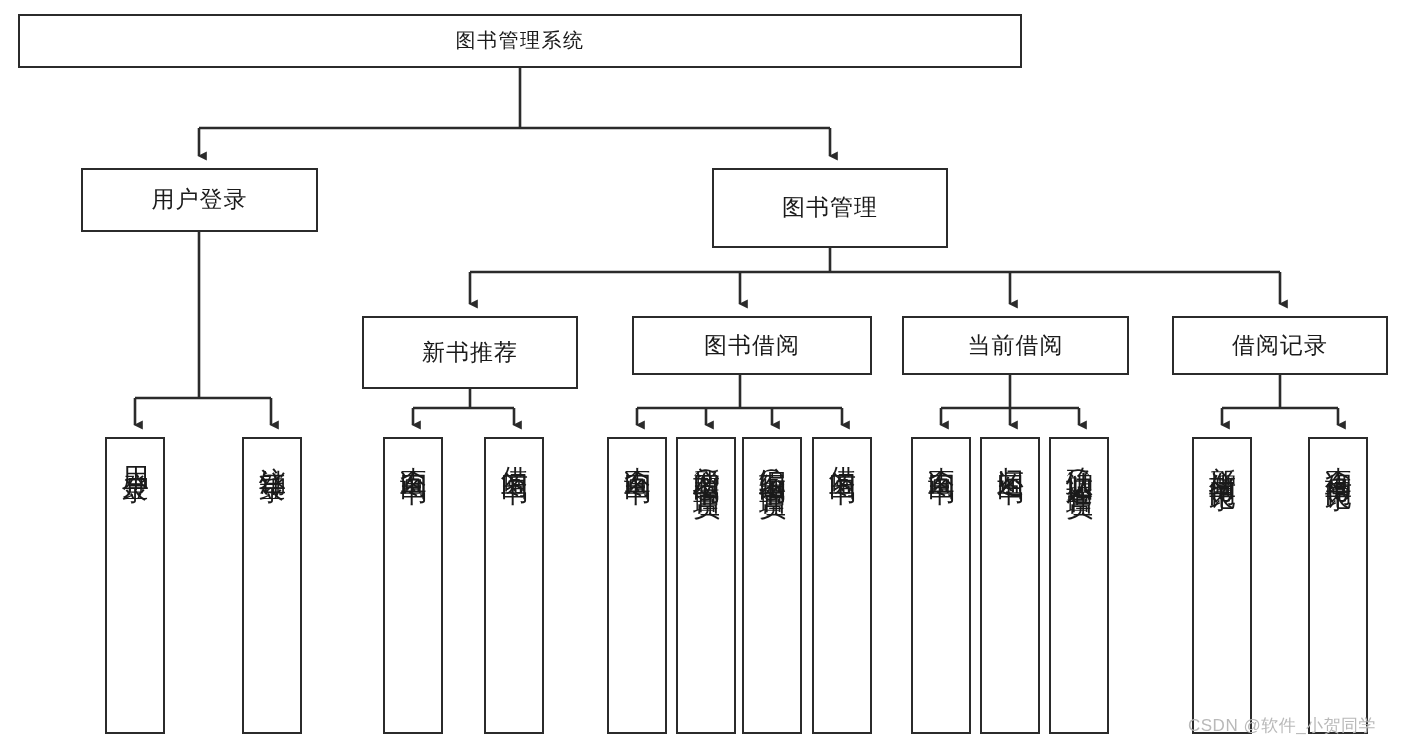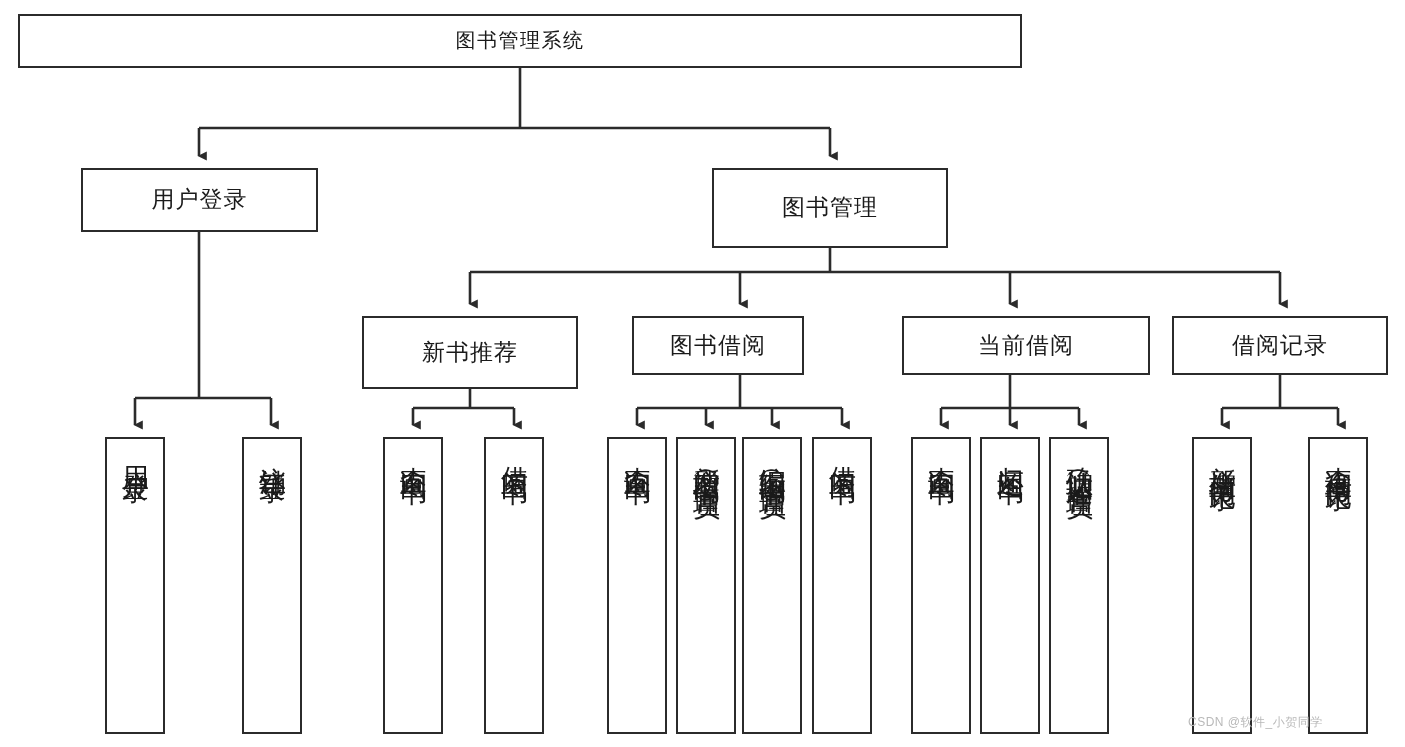--- a/index.html
+++ b/index.html
@@ -60,21 +60,21 @@
     letter-spacing:4px;
     white-space:normal;
     max-height:270px;
   }
   .node.vert.tall .label{
     max-height:282px;
   }
   .watermark{
     position:absolute;
     left:1188px;top:714px;
-    font-size:12px;
+    font-size:17px;
     color:#b9b9b9;
     letter-spacing:0.5px;
     white-space:nowrap;
     z-index:5;
     font-family:"Liberation Sans","DejaVu Sans",sans-serif;
   }
 </style>
 </head>
 <body>
 
@@ -139,25 +139,25 @@
   </div>
 
   <div class="node horiz" style="left:712px;top:168px;width:236px;height:80px;">
     <span class="label">图书管理</span>
   </div>
 
   <div class="node horiz" style="left:362px;top:316px;width:216px;height:73px;">
     <span class="label">新书推荐</span>
   </div>
 
-  <div class="node horiz" style="left:632px;top:316px;width:172px;height:59px;">
+  <div class="node horiz" style="left:632px;top:316px;width:240px;height:59px;">
     <span class="label">图书借阅</span>
   </div>
 
-  <div class="node horiz" style="left:902px;top:316px;width:248px;height:59px;">
+  <div class="node horiz" style="left:902px;top:316px;width:227px;height:59px;">
     <span class="label">当前借阅</span>
   </div>
 
   <div class="node horiz" style="left:1172px;top:316px;width:216px;height:59px;align-items:center;">
     <span class="label">借阅记录</span>
   </div>
 
   <div class="node vert" style="left:105px;top:437px;width:60px;height:297px;">
     <span class="label">用户登录</span>
   </div>

